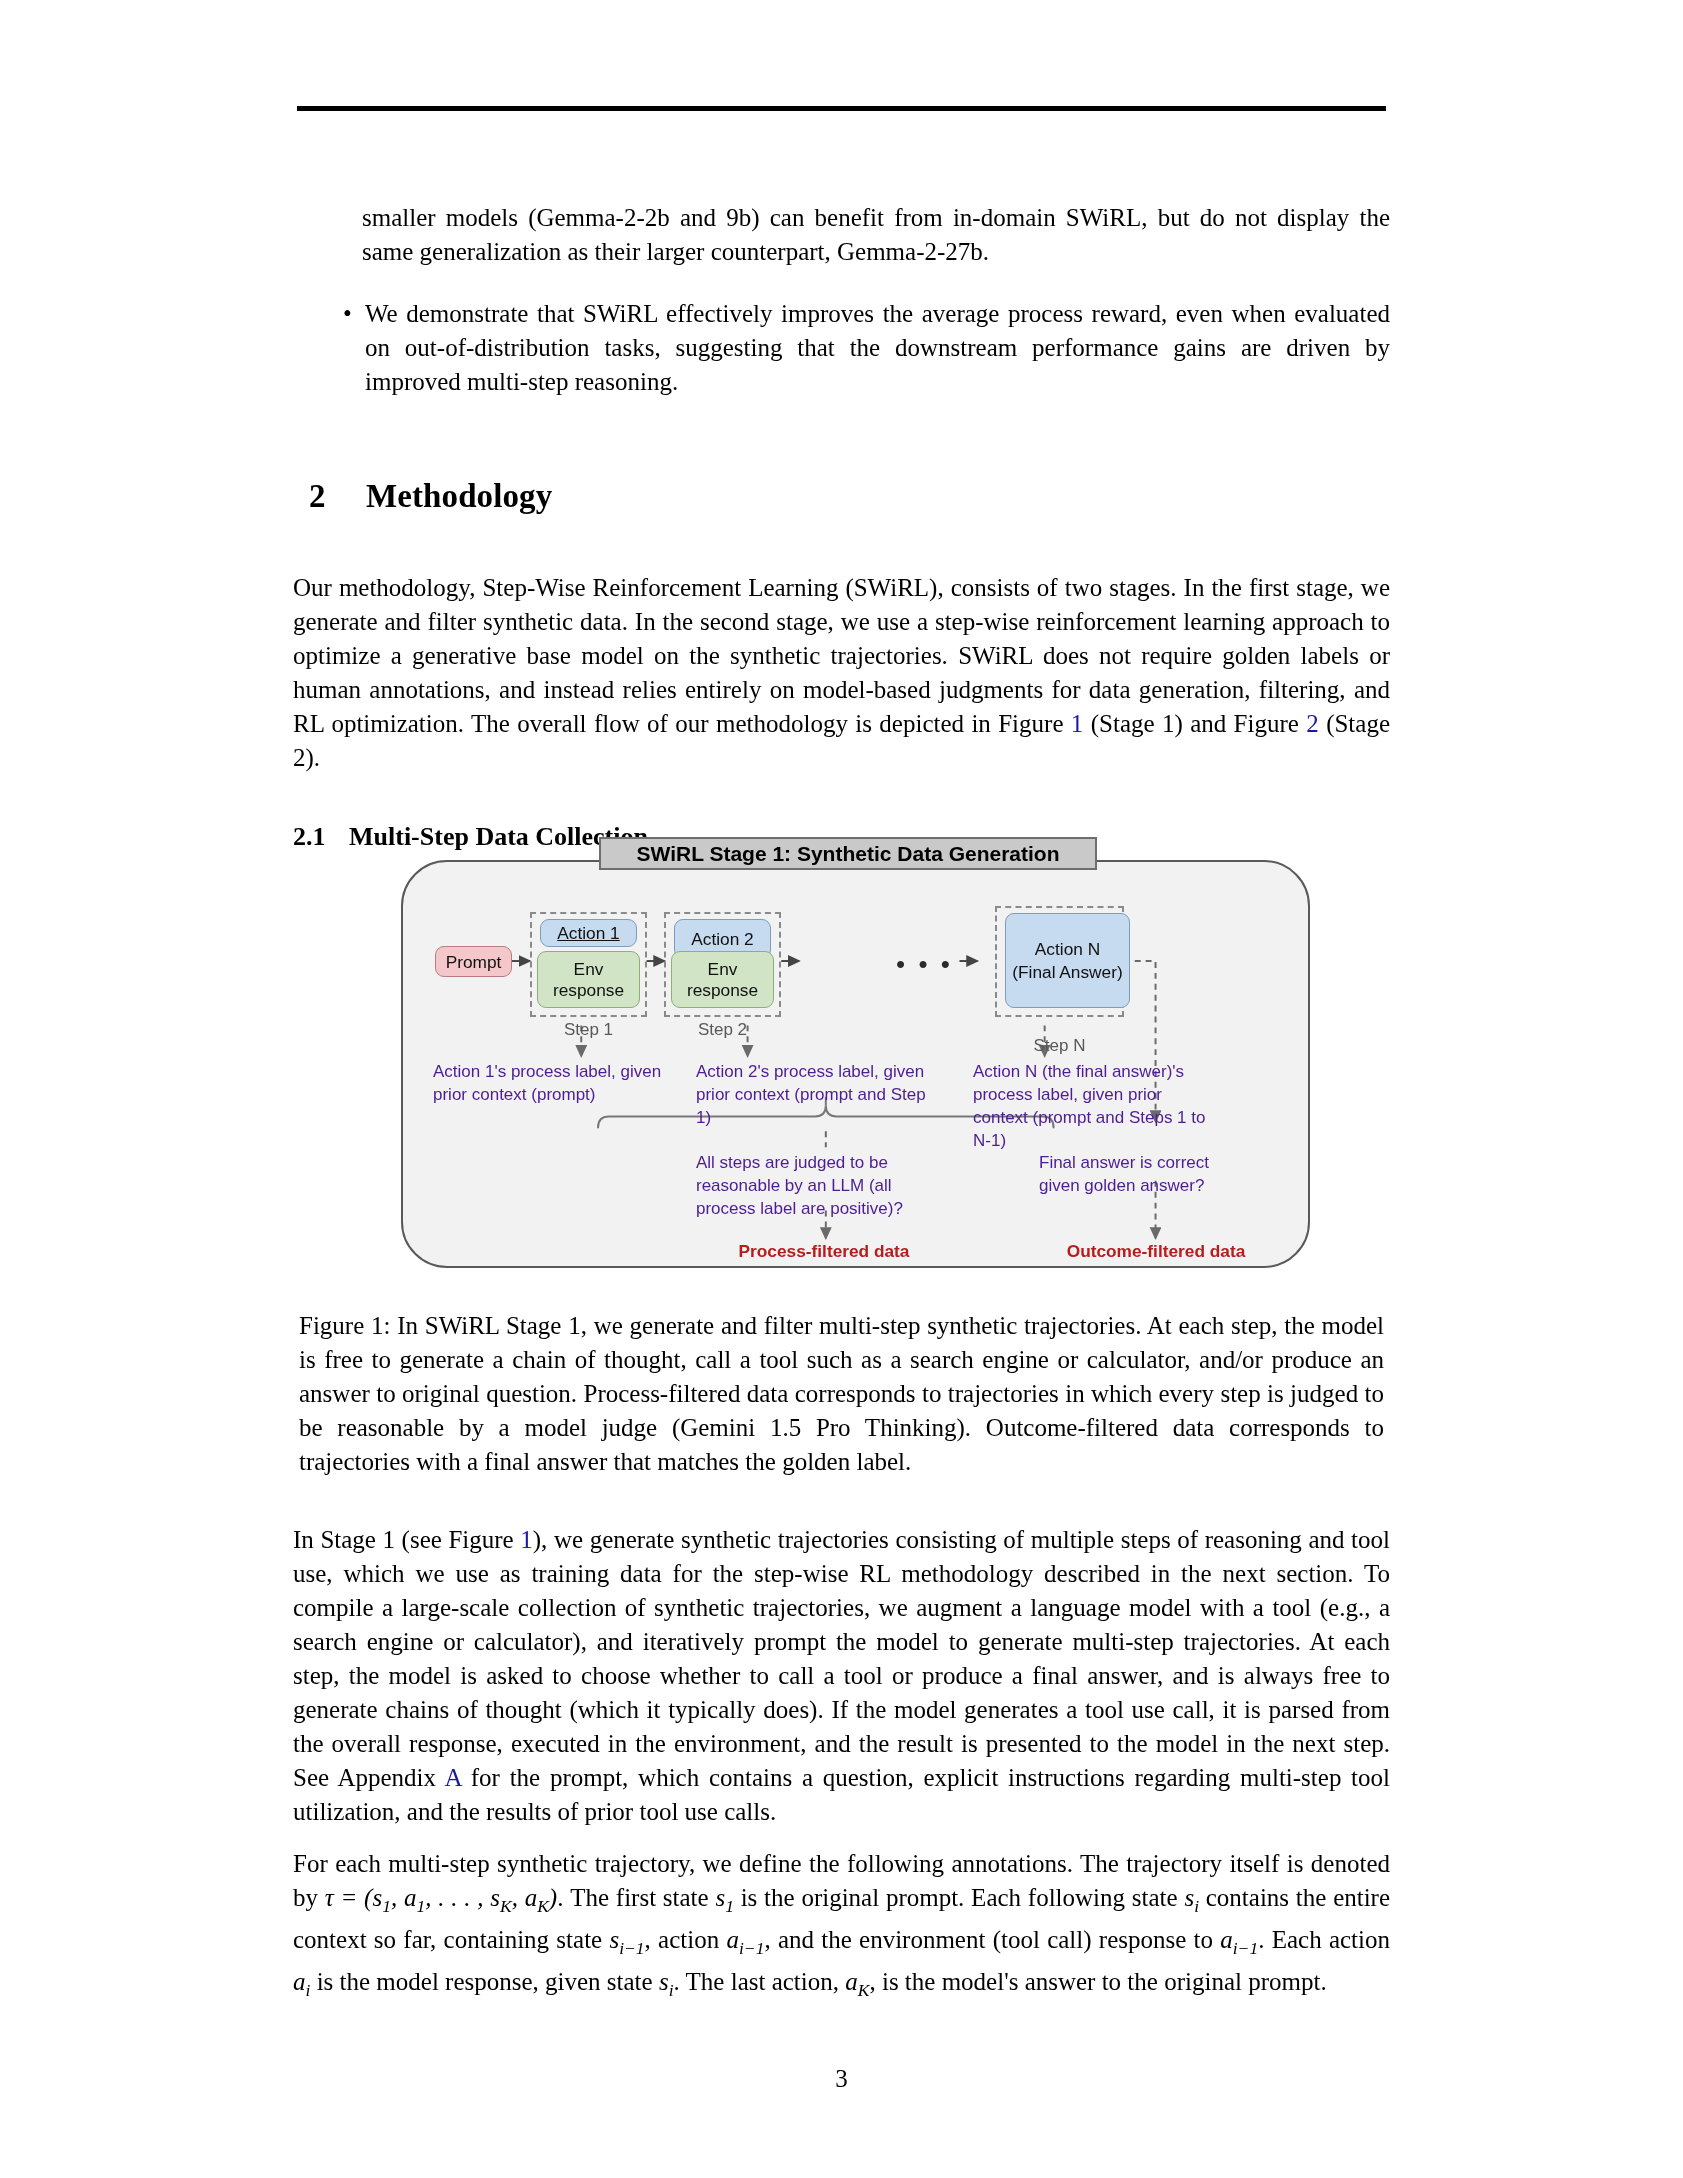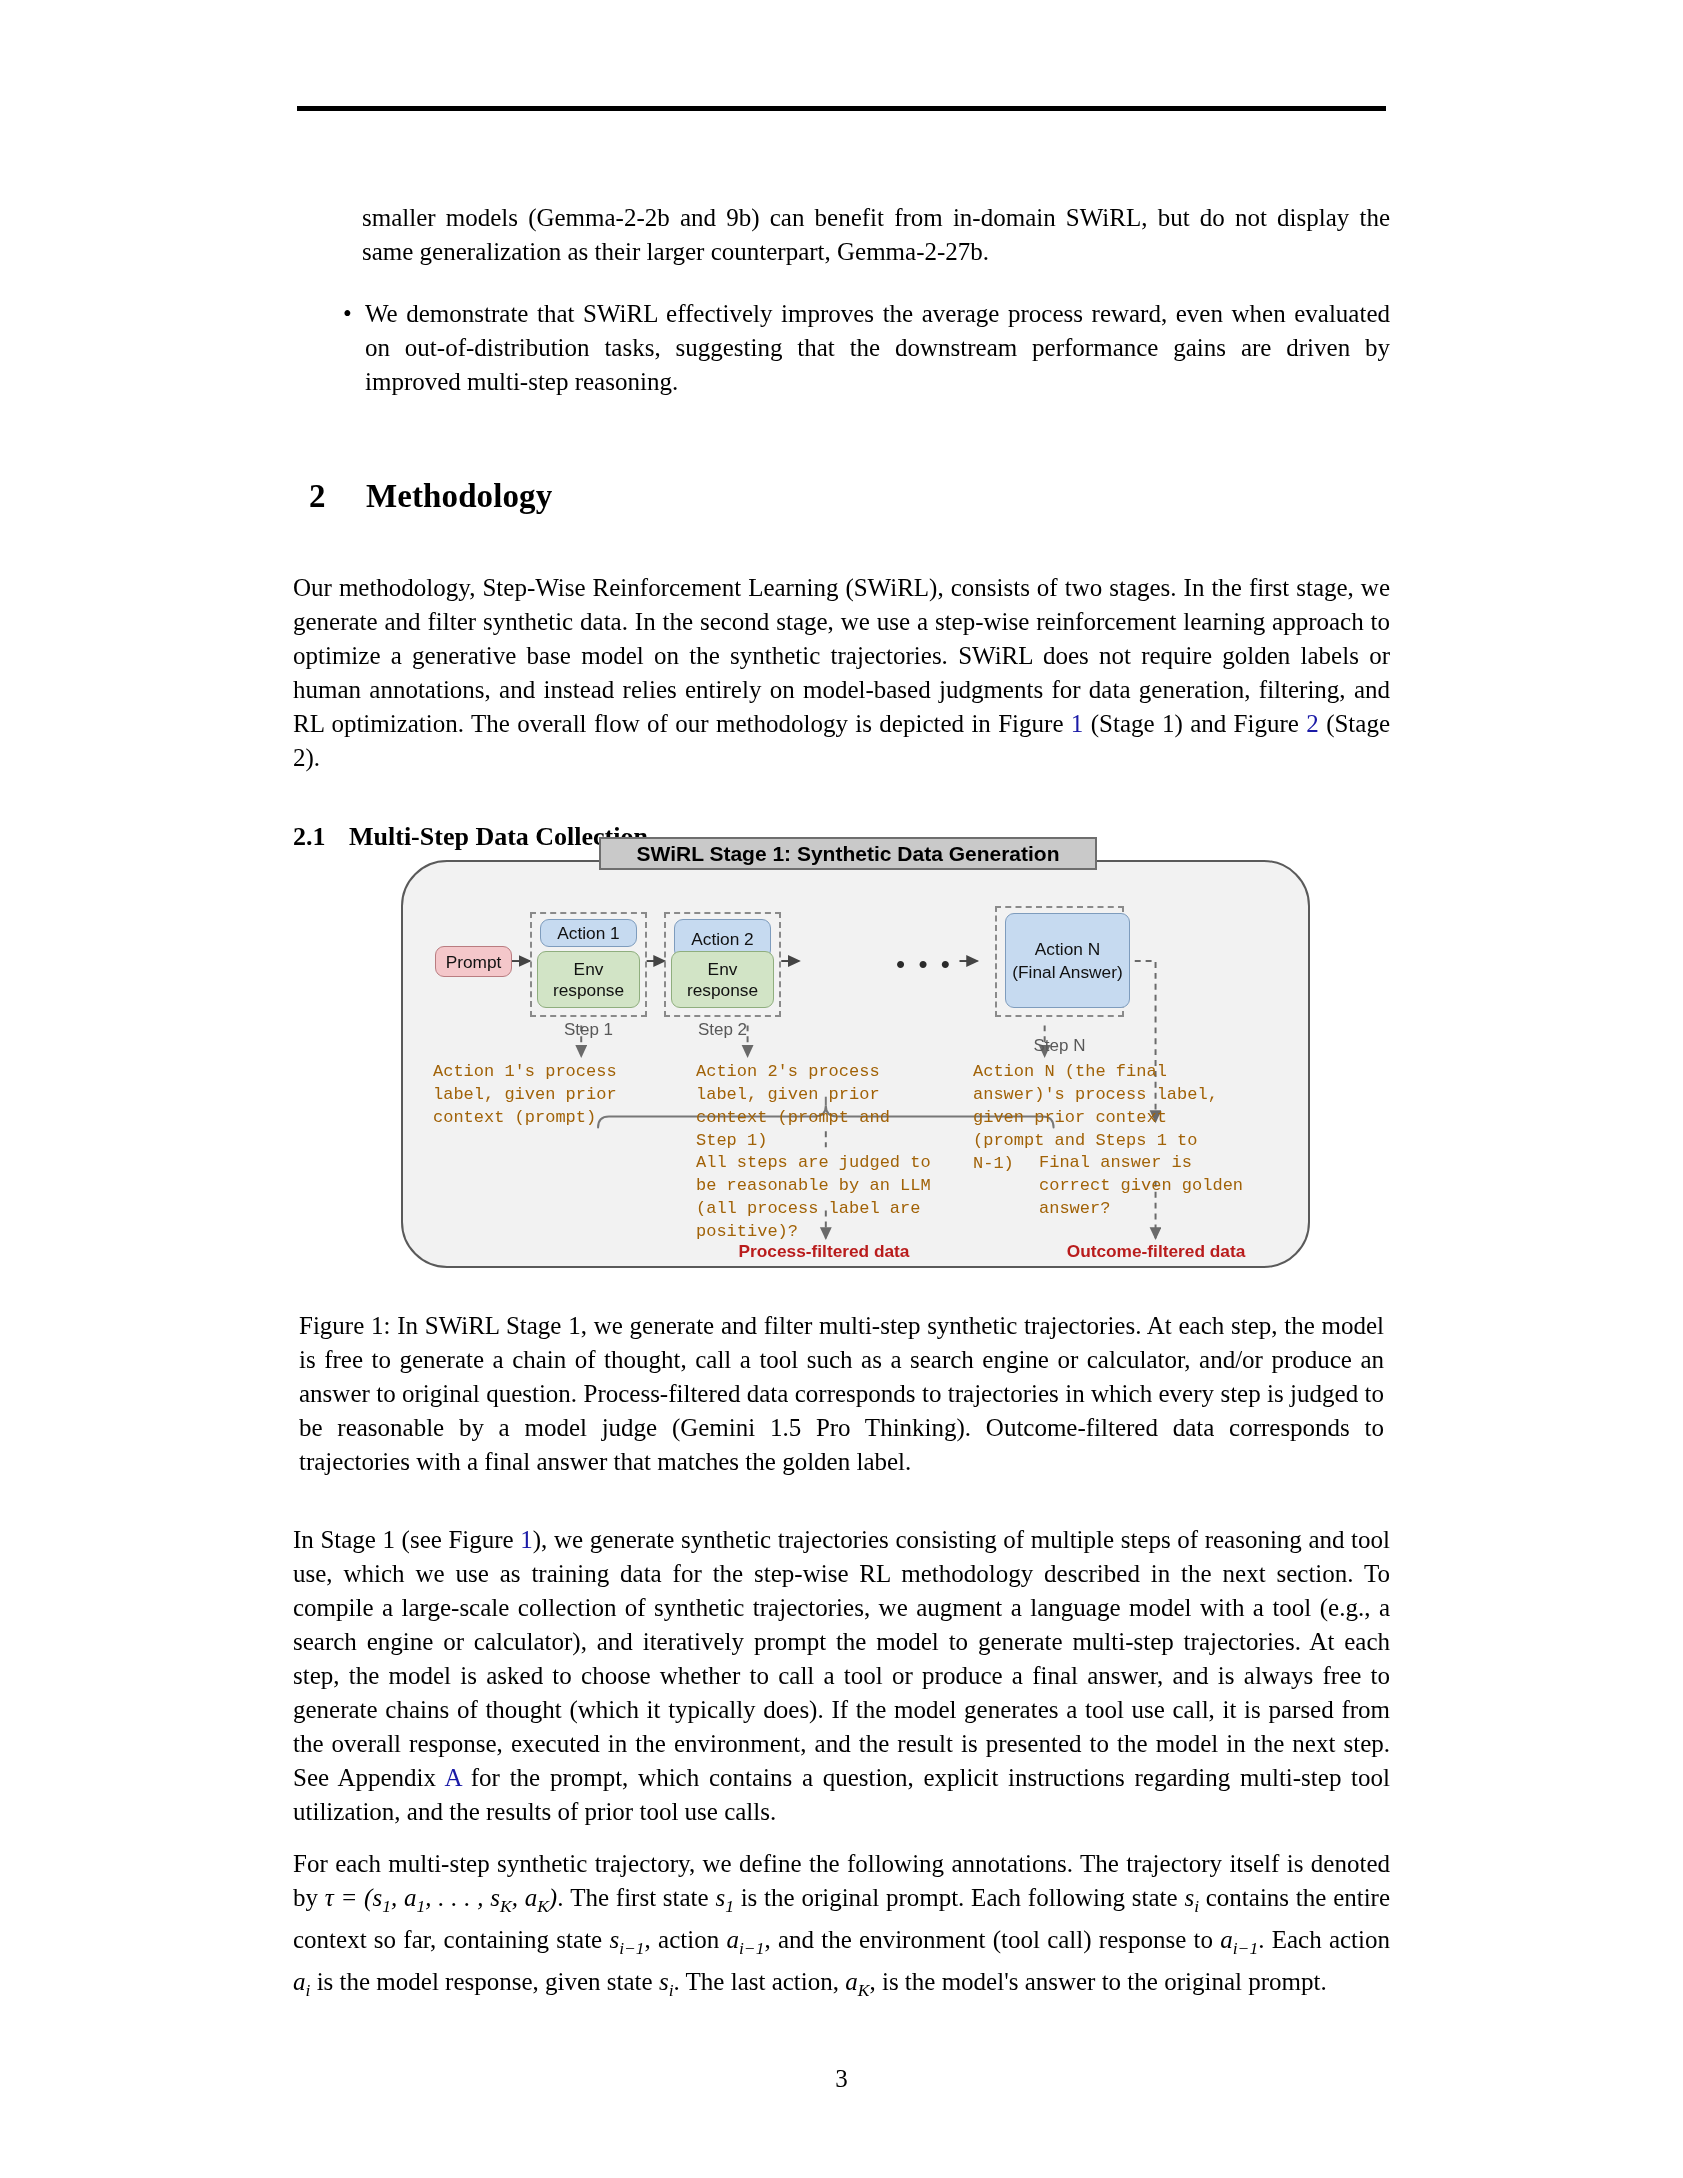--- a/index.html
+++ b/index.html
@@ -141,24 +141,24 @@
 
   .steplabel {
     position: absolute;
     font-family: "Liberation Sans", sans-serif;
     font-size: 17px;
     color: #585858;
     text-align: center;
   }
   .desc {
     position: absolute;
-    font-family: Liberation Mono, monospace;
+    font-family: Liberation Sans, sans-serif;
     font-size: 17px;
     line-height: 23px;
-    color: #a16207;
+    color: #4c1d95;
   }
   .outlabel {
     position: absolute;
     font-family: "Liberation Sans", sans-serif;
     font-size: 17.3px;
     font-weight: bold;
     color: #b91c1c;
     text-align: center;
   }
   .dots {
@@ -274,21 +274,21 @@
 
         <line x1="427" y1="352" x2="427" y2="380" stroke="#6a6a6a" stroke-width="2" stroke-dasharray="6,5" marker-end="url(#ahd)"></line>
         <line x1="760" y1="322" x2="760" y2="380" stroke="#6a6a6a" stroke-width="2" stroke-dasharray="6,5" marker-end="url(#ahd)"></line>
       </svg>
 
       <div class="nodebox n-prompt" style="left:32px; top:84px; width:77px; height:31px;">
         <span>Prompt</span>
       </div>
 
       <div class="step-group" style="left:127px; top:50px; width:117px; height:105px;"></div>
-      <div class="nodebox n-action" style="left:137px; top:57px; width:97px; height:28px;">
+      <div class="nodebox n-action" style="left:137px; top:57px; width:97px; height:28px;text-decoration:underline;">
         <span>Action 1</span>
       </div>
       <div class="nodebox n-env" style="left:134px; top:89px; width:103px; height:57px; line-height:21px;">
         <span>Env response</span>
       </div>
       <div class="steplabel" style="left:127px; top:158px; width:117px;">Step 1</div>
 
       <div class="step-group" style="left:261px; top:50px; width:117px; height:105px;"></div>
       <div class="nodebox n-action" style="left:271px; top:57px; width:97px; height:40px;">
         <span>Action 2</span>

